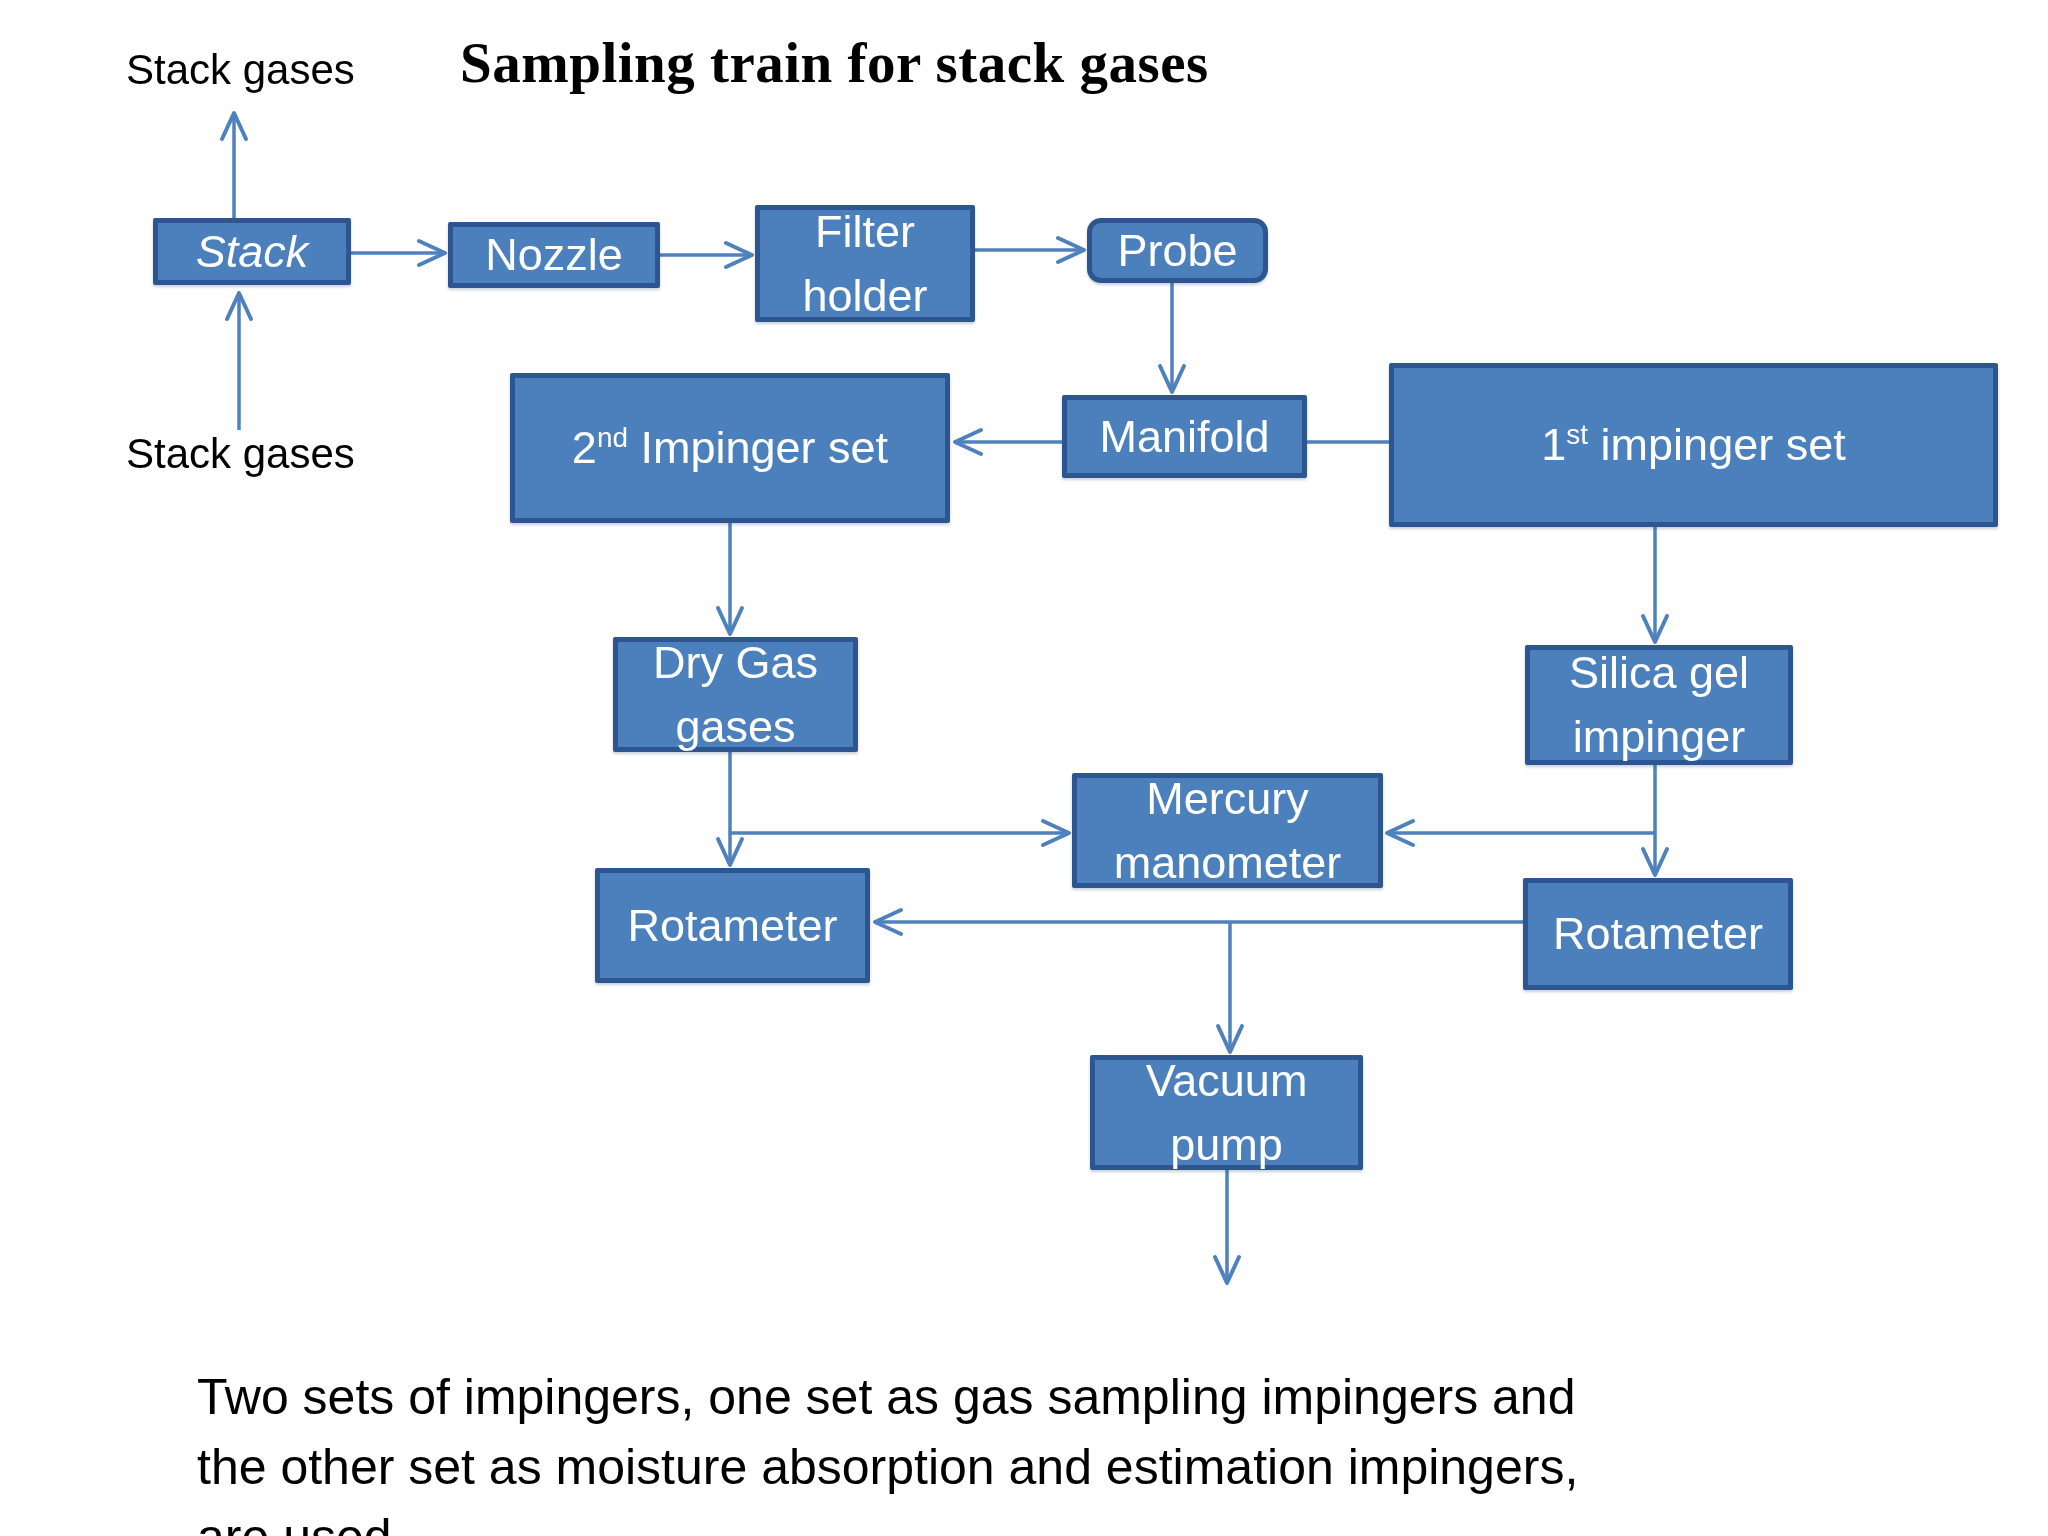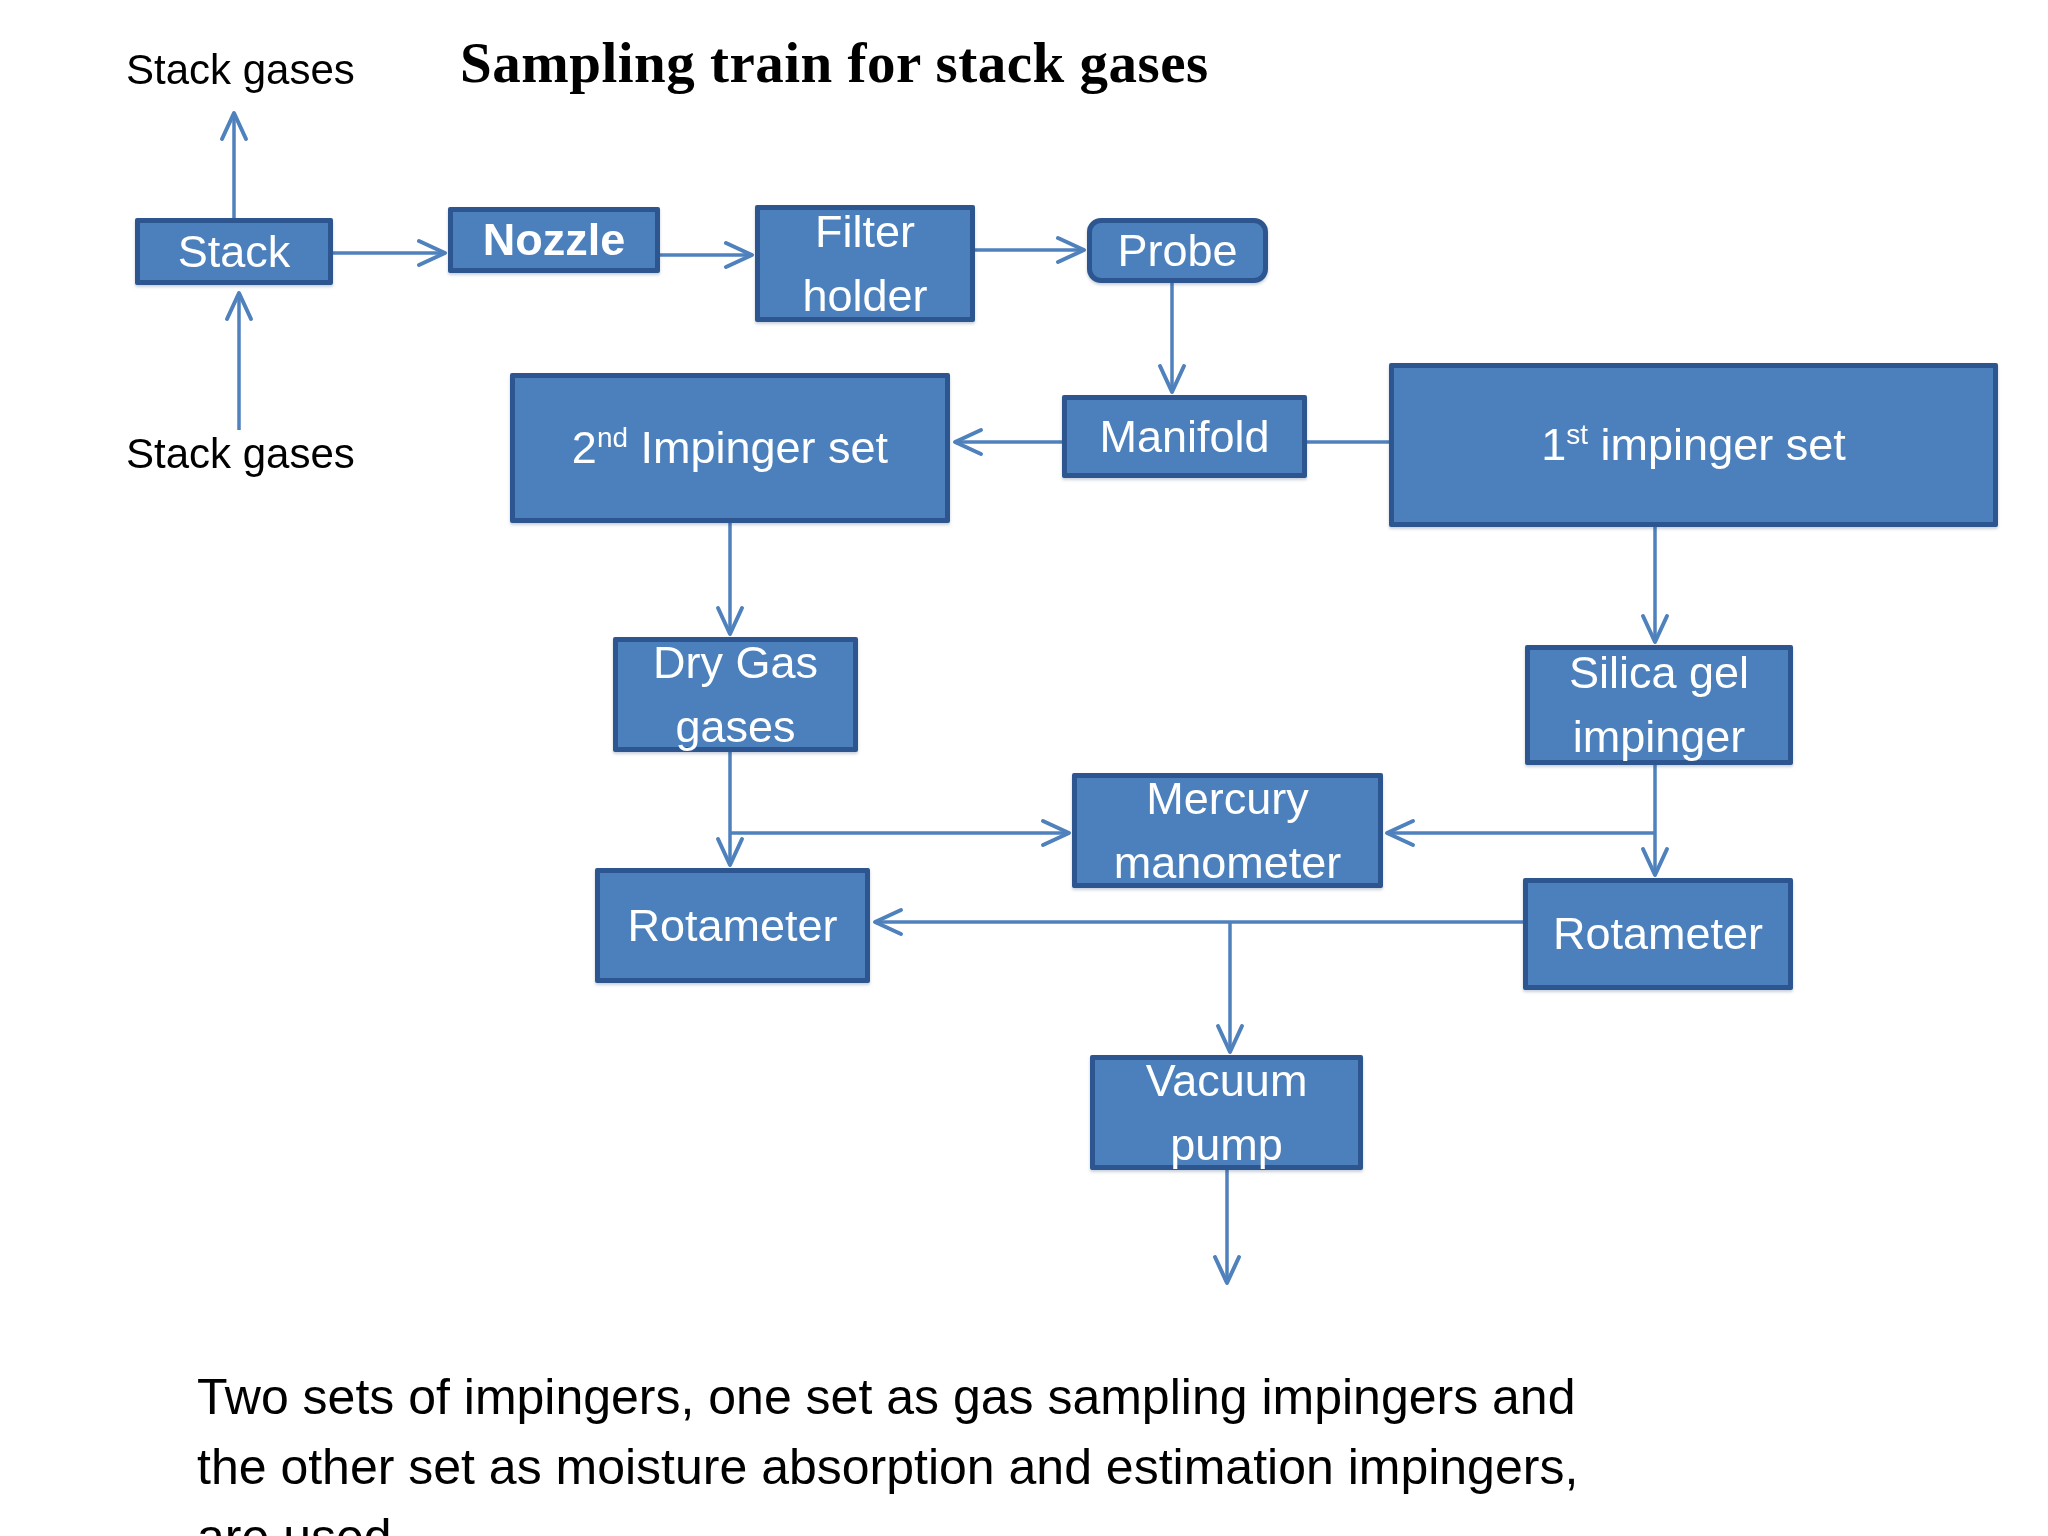--- a/index.html
+++ b/index.html
@@ -49,25 +49,25 @@
       <line x1="1227" y1="1170" x2="1227" y2="1282" marker-end="url(#arw)"></line>
     </g>
   </svg>
 
   <div id="title">Sampling train for stack gases</div>
 
   <div class="freelabel" style="left:126px;top:46px;">Stack gases</div>
 
   <div class="freelabel" style="left:126px;top:430px;">Stack gases</div>
 
-  <div class="box" style="left:135px;top:218px;width:198px;height:67px;">
+  <div class="box" style="left:153px;top:218px;width:198px;height:67px;font-style:italic;">
     <span>Stack</span>
   </div>
 
-  <div class="box" style="left:448px;top:207px;width:212px;height:66px;font-weight:bold;">
+  <div class="box" style="left:448px;top:222px;width:212px;height:66px;">
     <span>Nozzle</span>
   </div>
 
   <div class="box" style="left:755px;top:205px;width:220px;height:117px;">
     <span>Filter holder</span>
   </div>
 
   <div class="box" style="left:1087px;top:218px;width:181px;height:65px;border-radius:14px;">
     <span>Probe</span>
   </div>

